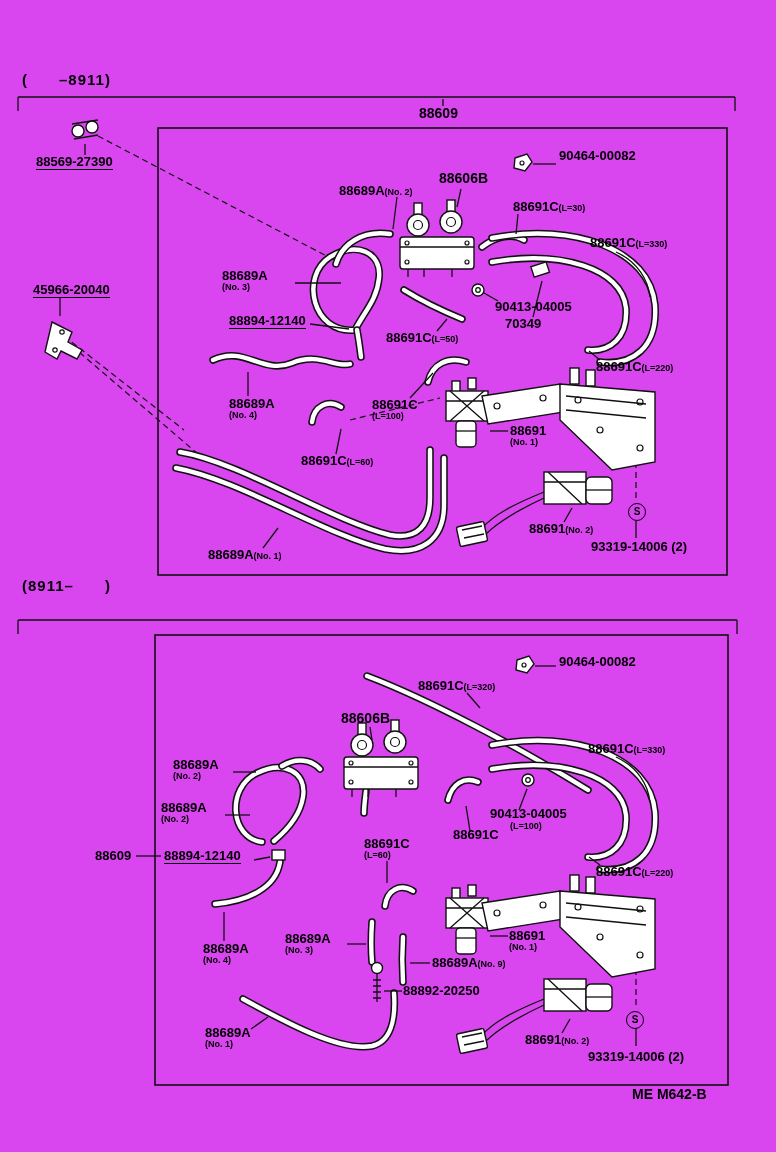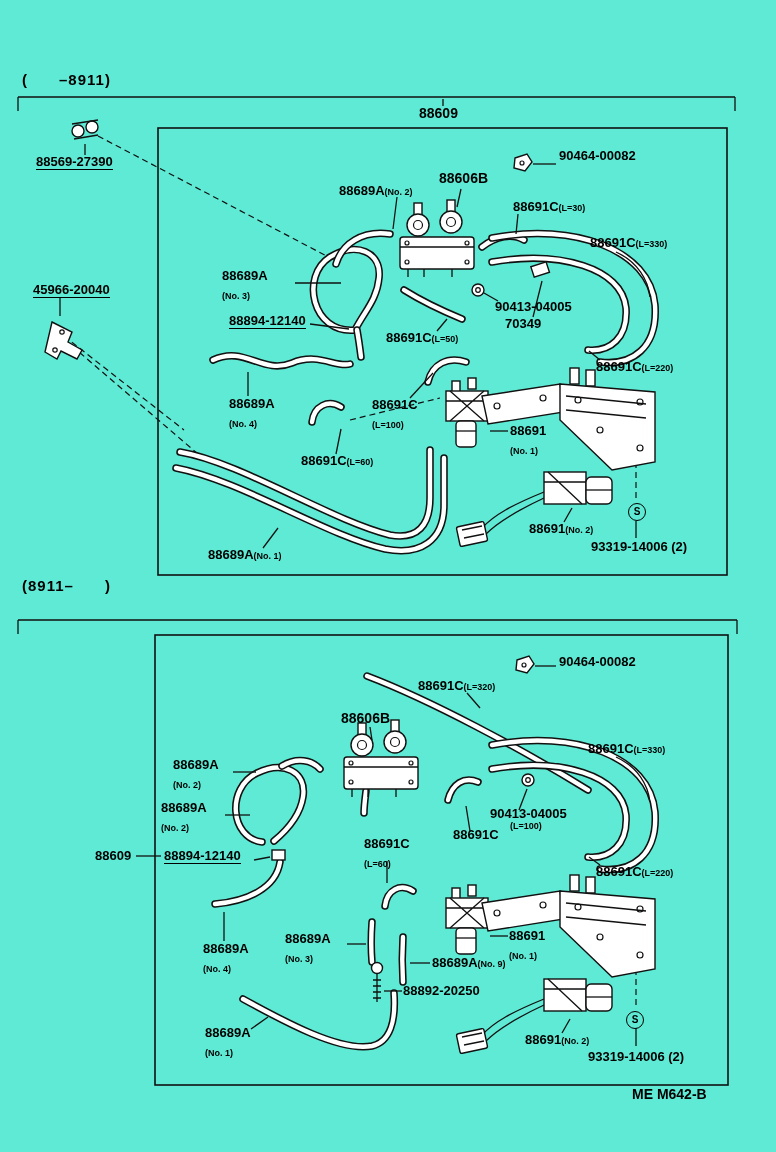--- a/index.html
+++ b/index.html
@@ -1,29 +1,29 @@
 <!DOCTYPE html>
 <html><head>
 <meta charset="utf-8">
 <style>
   html,body { margin:0; padding:0; background:#ffffff; }
-  #stage { position:relative; width:776px; height:1152px; background:#5eead4; overflow:hidden;
+  #stage { position:relative; width:776px; height:1152px; background:#d946ef; overflow:hidden;
            font-family:"Liberation Sans", sans-serif; }
   svg.art { position:absolute; left:0; top:0; z-index:1; }
   .box  { fill:none; stroke:#111; stroke-width:1.6; }
   .thin { fill:none; stroke:#111; stroke-width:1.3; }
   .dash { fill:none; stroke:#111; stroke-width:1.2; stroke-dasharray:6 4; }
   .tube-o { fill:none; stroke:#111; stroke-width:7.5; stroke-linecap:round; }
   .tube-i { fill:none; stroke:#fff; stroke-width:4.4; stroke-linecap:round; }
   .part { fill:#fff; stroke:#111; stroke-width:1.4; }
   .hole { fill:none; stroke:#111; stroke-width:1.2; }
   .lbl { position:absolute; z-index:3; font-weight:bold; font-size:13px; color:#000;
          white-space:pre; line-height:1.05; }
   .lbl .sub { font-size:9px; font-weight:bold; }
-  .stack .sub { display:block;margin-top:9px; }
+  .stack .sub { display:block; }
   .ul { border-bottom:1.5px solid #000; padding-bottom:0px; }
   .hdr { font-size:15px; letter-spacing:1px; }
   .big { font-size:14px; }
   .tiny { font-size:9px; }
   .smark { position:absolute; z-index:3; width:16px; height:16px; border:1.5px solid #000;
            border-radius:50%; font:bold 10px/16px "Liberation Sans",sans-serif; text-align:center; }
 </style>
 </head>
 <body>
 

